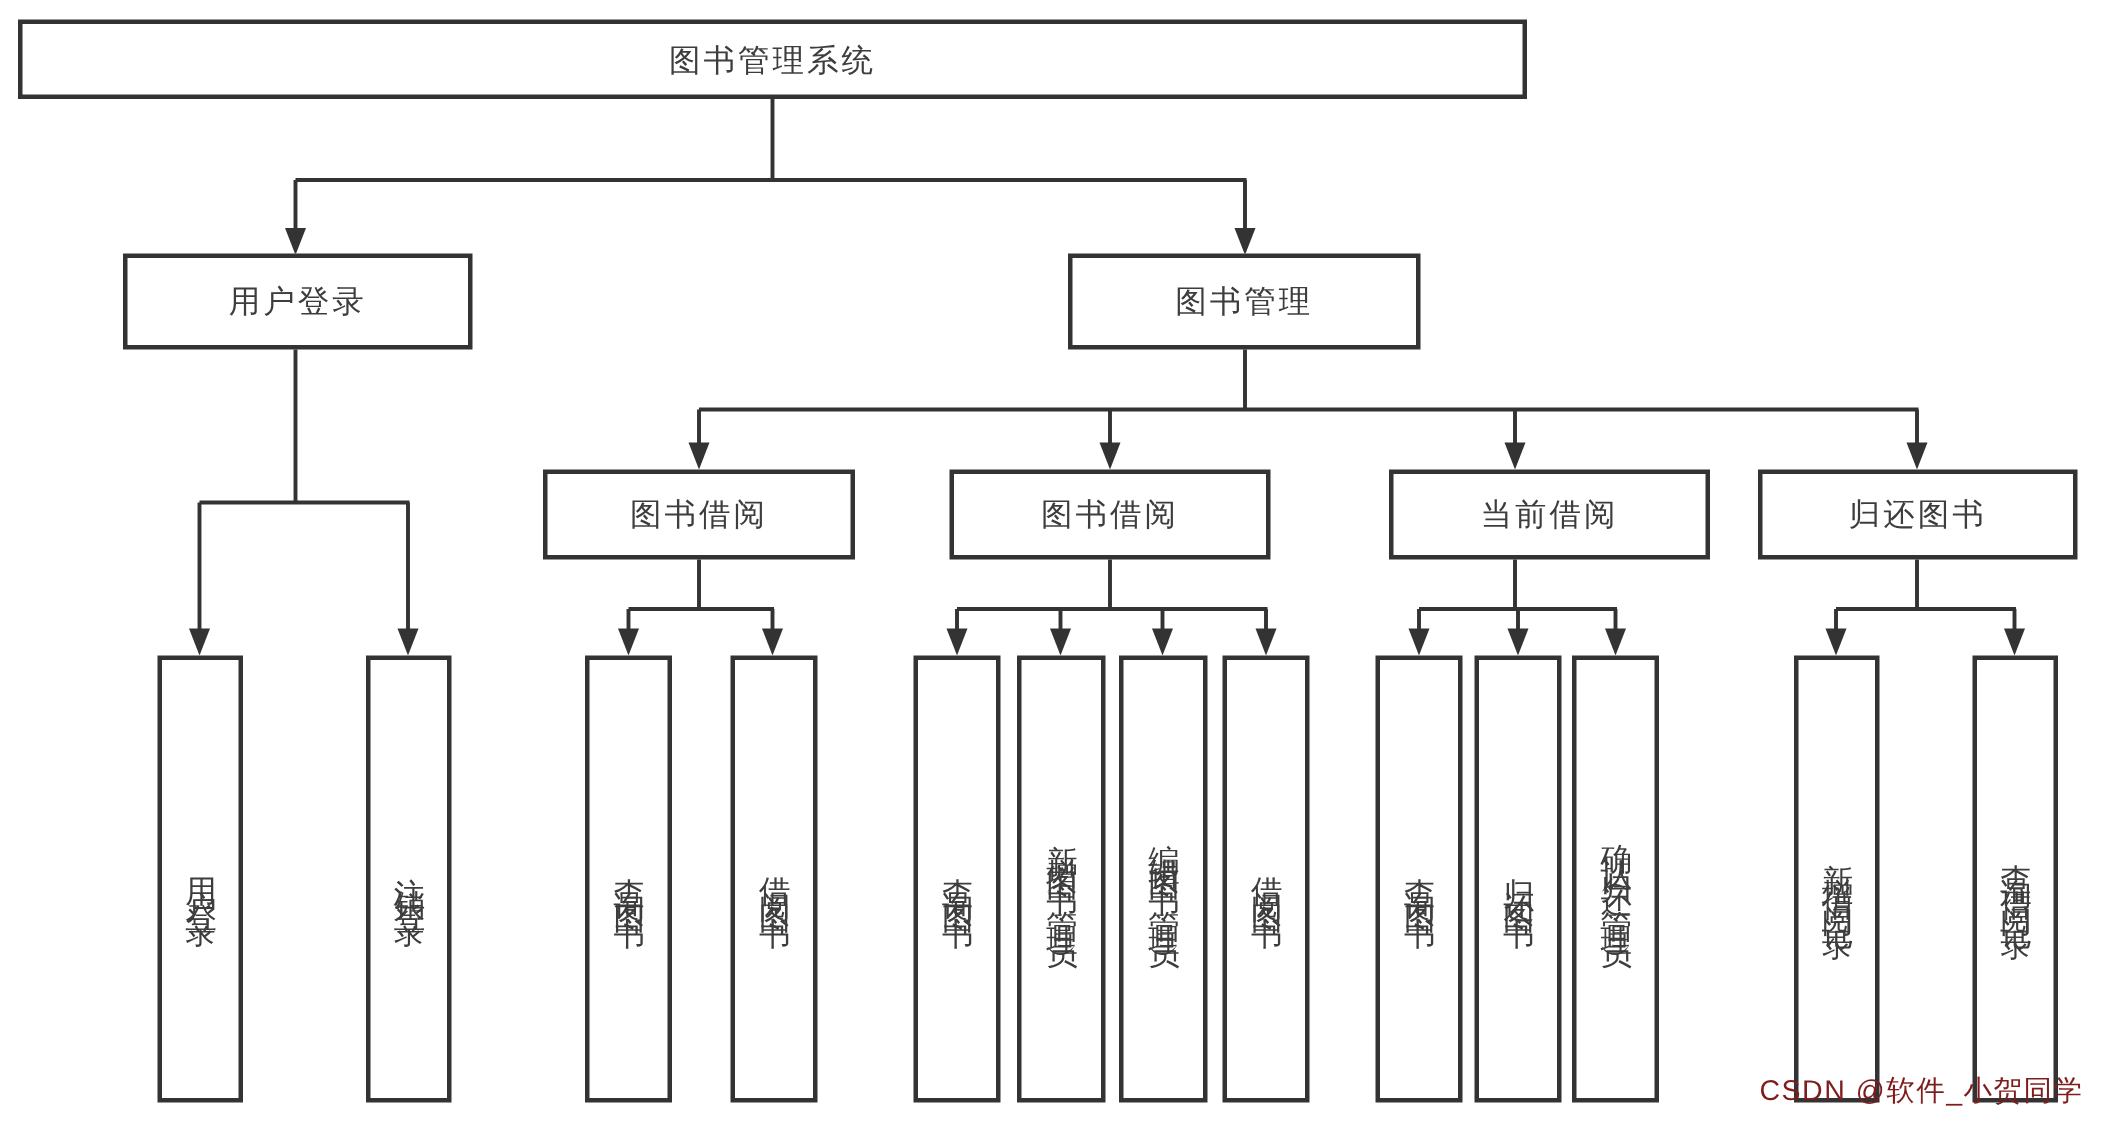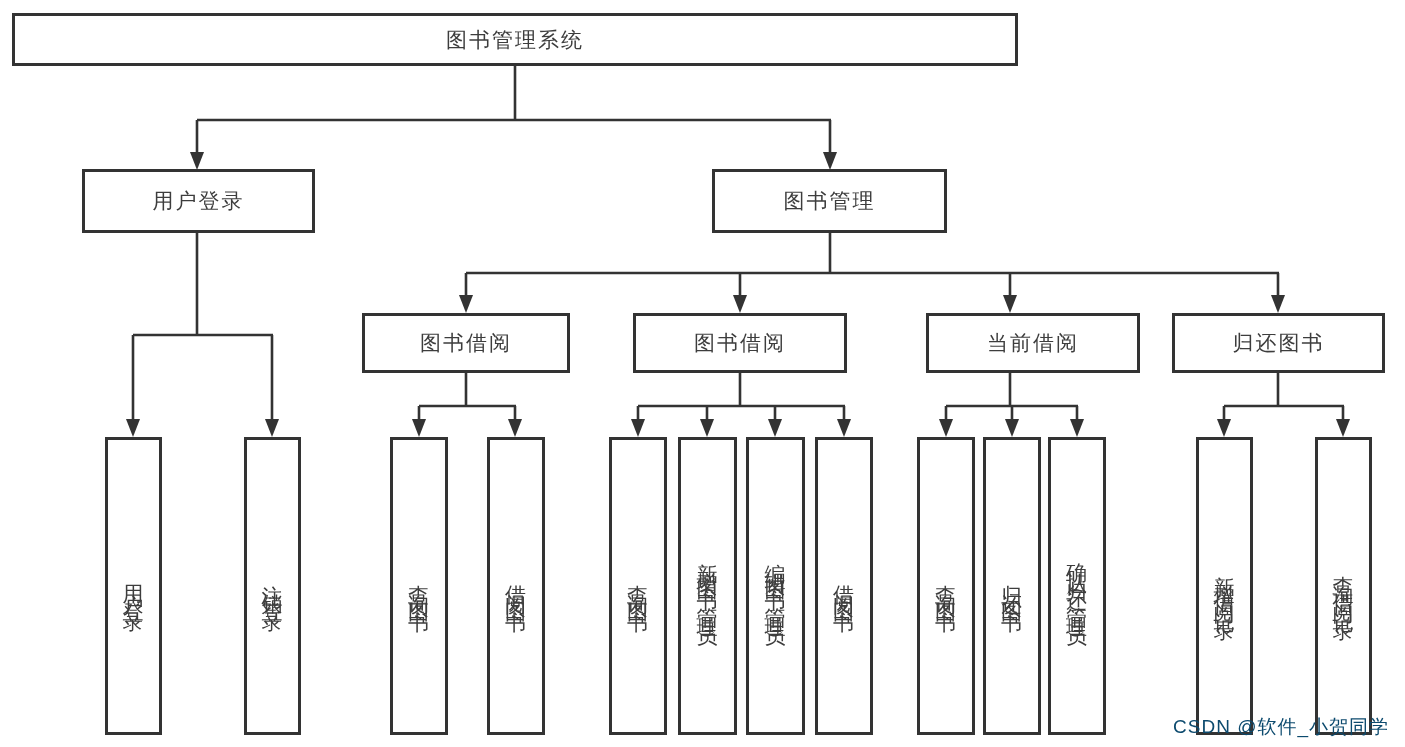--- a/index.html
+++ b/index.html
@@ -27,21 +27,21 @@
     text-orientation:mixed;
     font-size:21px;
     letter-spacing:9px;
     line-height:1.1;
     white-space:nowrap;
   }
   #watermark {
     position:absolute;
     right:16px; bottom:7px;
     font-size:19px;
-    color:#0c4a6e;
+    color:#7f1d1d;
     letter-spacing:1px;
     white-space:nowrap;
   }
 </style>
 </head>
 <body>
 
 <div id="canvas">
 
   <svg id="connectors" viewBox="0 0 1405 747" xmlns="http://www.w3.org/2000/svg">

